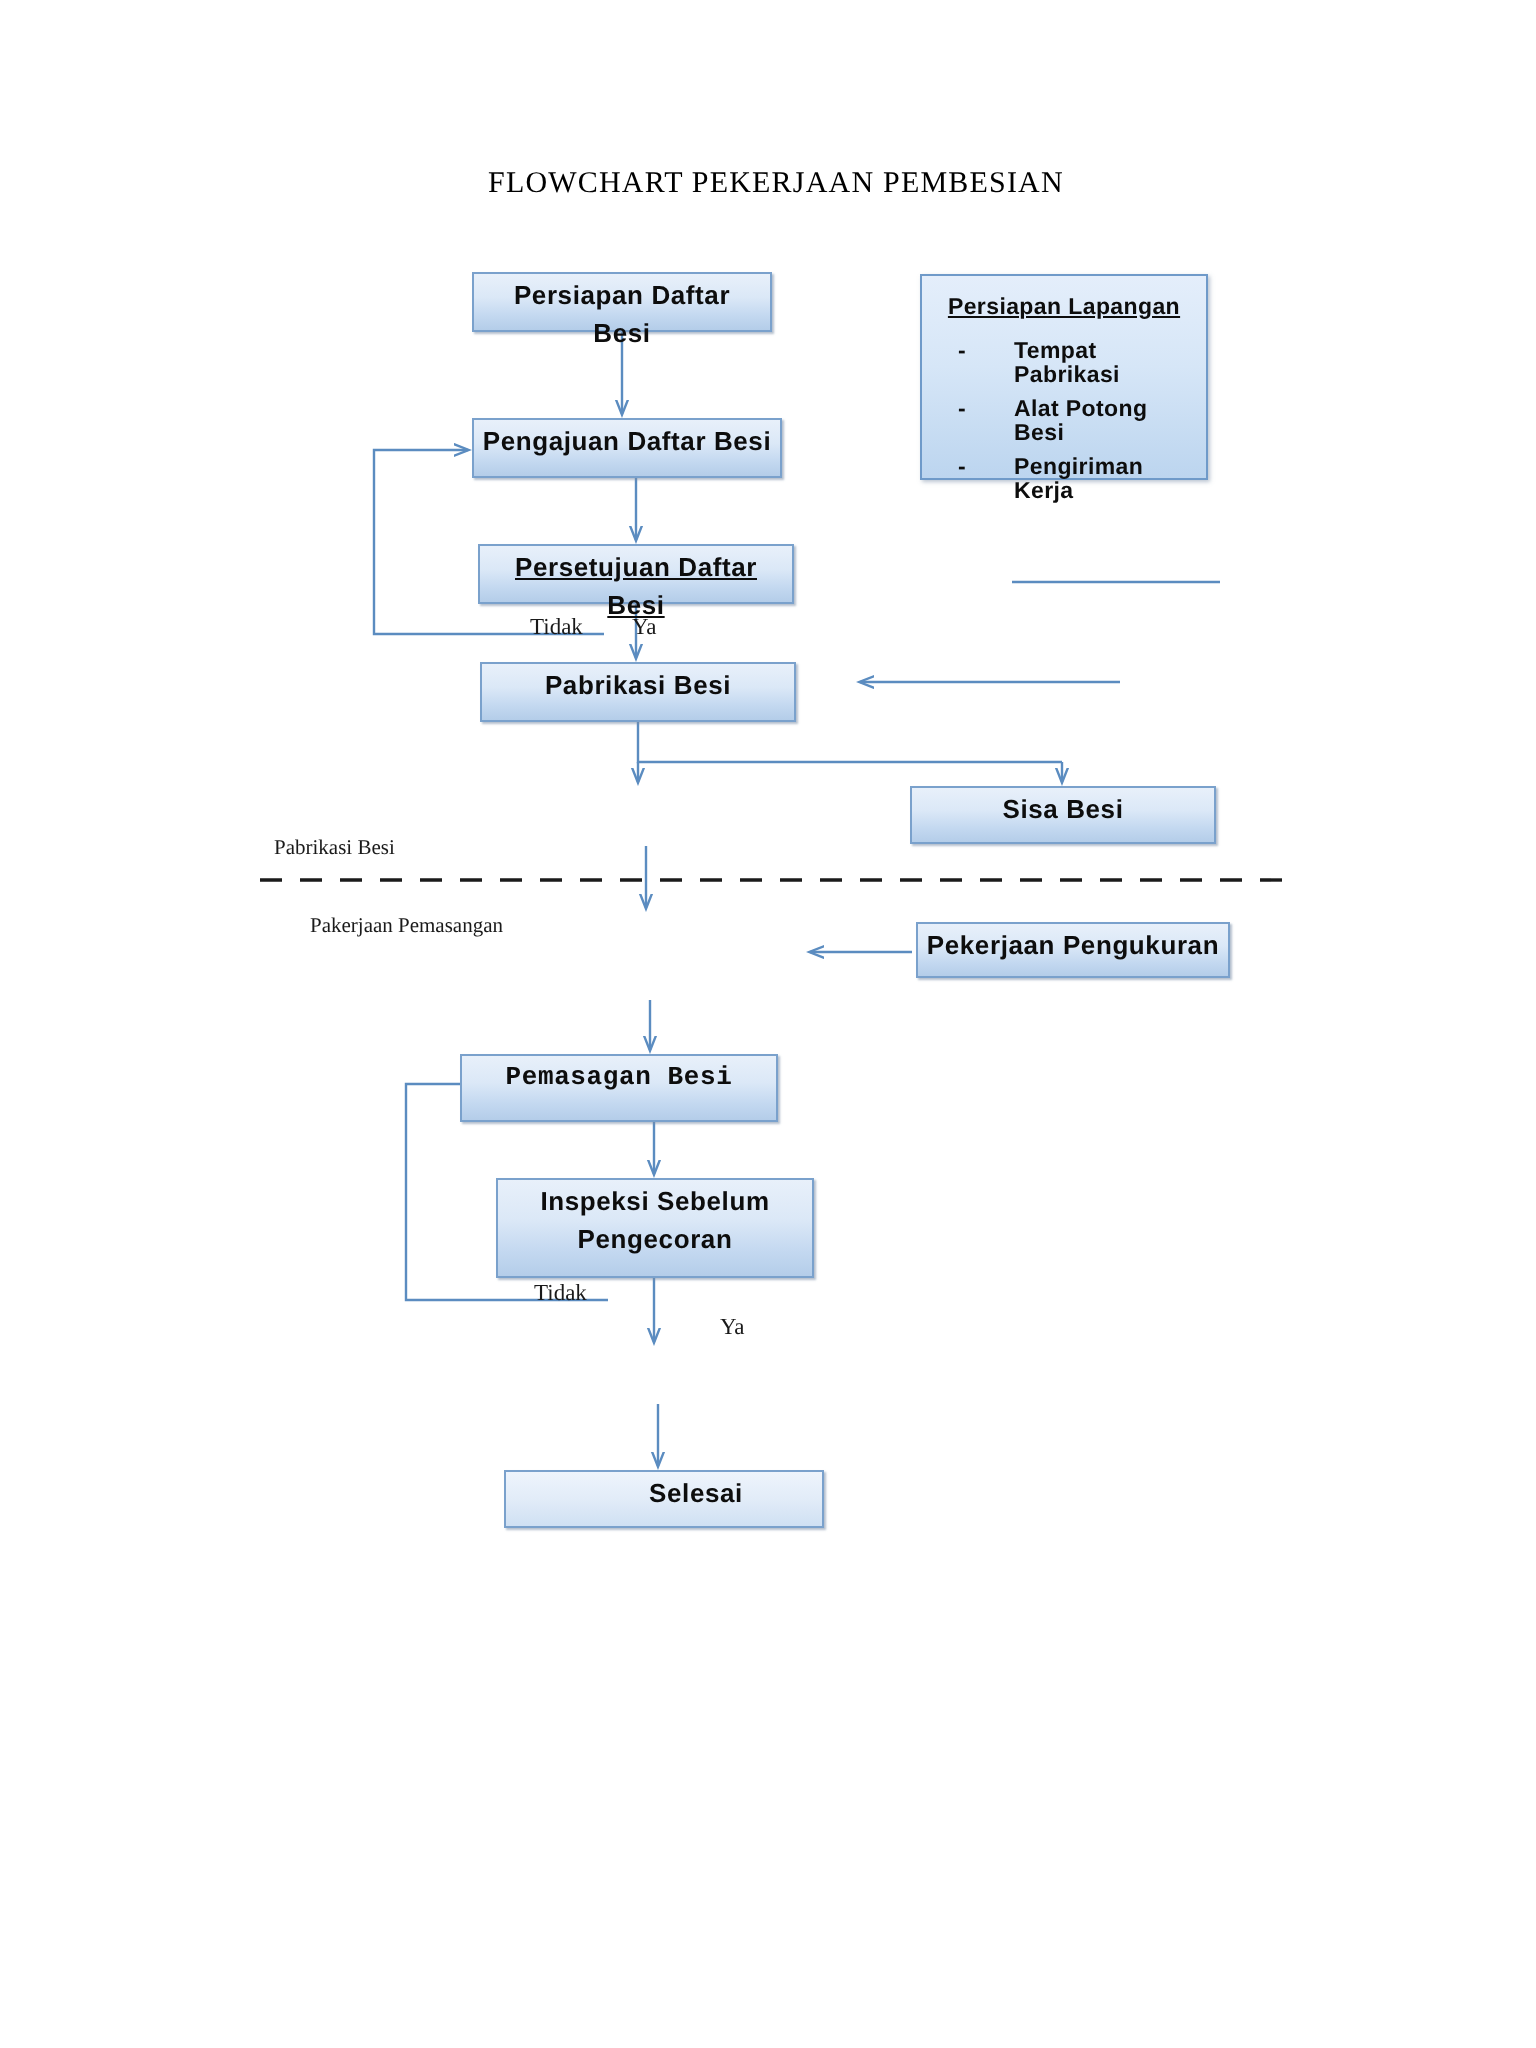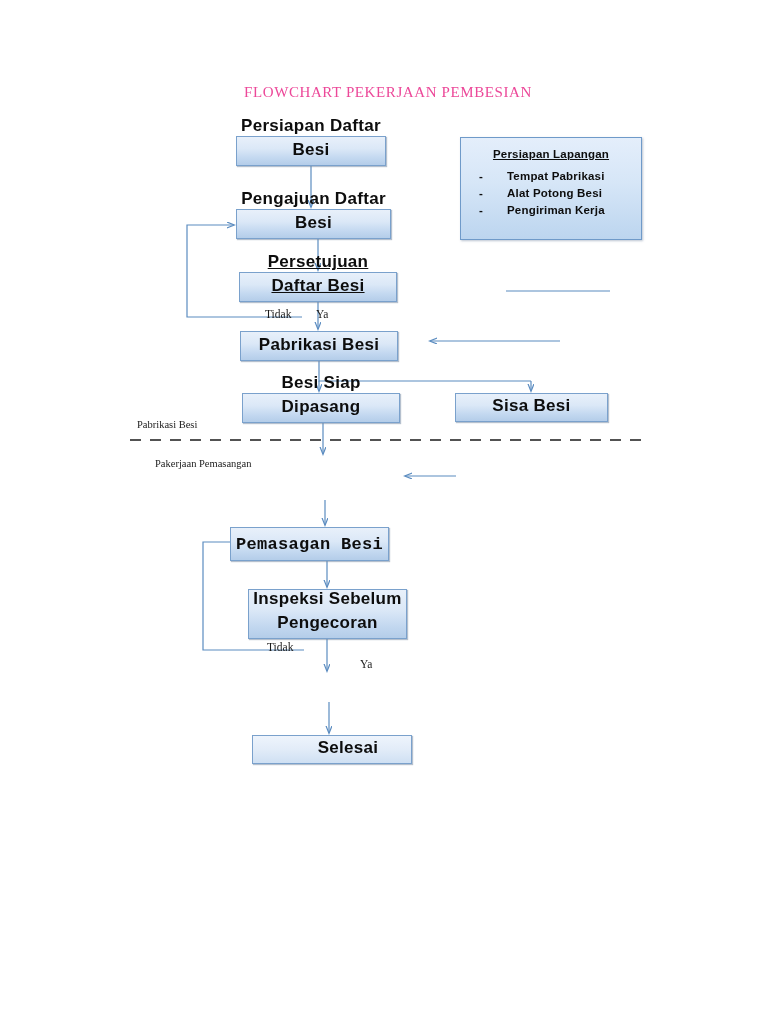--- a/index.html
+++ b/index.html
@@ -27,37 +27,37 @@
     height: 1024px;
     pointer-events: none;
   }
   .title {
     position: absolute;
     left: 244px;
     top: 84px;
     font-family: "Liberation Serif", serif;
     font-size: 15px;
     letter-spacing: 0.6px;
-    color: #ec4899;
+    color: #000000;
     white-space: nowrap;
   }
   .node {
     position: absolute;
     box-sizing: border-box;
     border: 1px solid #7aa1cc;
     background: linear-gradient(to bottom, #e8f0fa 0%, #dbe8f7 42%, #c3d8f0 75%, #b4cde9 100%);
     box-shadow: 1px 1px 1px rgba(120,140,165,0.55);
     display: flex;
-    align-items: flex-end;
+    align-items: flex-start;
     justify-content: center;
     text-align: center;
     color: #0d0d0d;
     font-family: "Liberation Sans", sans-serif;
     font-weight: bold;
-    font-size: 17px;
+    font-size: 13px;
     letter-spacing: 0.3px;
     line-height: 1.45;
     padding: 2px 4px;
   }
   .node.light {
     background: linear-gradient(to bottom, #eef4fc 0%, #e2ecf8 50%, #cfe0f3 100%);
   }
   .node .label { display: block; }
   .panel {
     position: absolute;
@@ -158,44 +158,44 @@
   </div>
 
   <div class="node" style="left:239px; top:272px; width:158px; height:30px;text-decoration:underline;">
     <span class="label">Persetujuan Daftar Besi</span>
   </div>
 
   <div class="node" style="left:240px; top:331px; width:158px; height:30px;">
     <span class="label">Pabrikasi Besi</span>
   </div>
 
-  <div class="node" style="left:242px; top:393px; width:158px; height:30px;">
-    <span class="label">Besi Siap Dipasang</span>
-  </div>
 
   <div class="node" style="left:455px; top:393px; width:153px; height:29px;">
     <span class="label">Sisa Besi</span>
   </div>
 
 
+  <div class="node" style="left:458px; top:461px; width:157px; height:28px;">
+    <span class="label">Pekerjaan Pengukuran</span>
+  </div>
 
   <div class="node" style="left:230px; top:527px; width:159px; height:34px;font-family:Liberation Mono, monospace;">
     <span class="label">Pemasagan Besi</span>
   </div>
 
   <div class="node" style="left:248px; top:589px; width:159px; height:50px;">
     <span class="label">Inspeksi Sebelum Pengecoran</span>
   </div>
 
 
   <div class="node light" style="left:252px; top:735px; width:160px; height:29px;padding-left:36px;">
     <span class="label">Selesai</span>
   </div>
 
-  <div class="panel" style="left:460px; top:137px; width:182px; height:103px;">
+  <div class="panel" style="left:460px; top:137px; width:144px; height:103px;">
     <div class="panel-title">Persiapan Lapangan</div>
     <div class="panel-item">
       <span class="dash">-</span>
       <span>Tempat Pabrikasi</span>
     </div>
     <div class="panel-item">
       <span class="dash">-</span>
       <span>Alat Potong Besi</span>
     </div>
     <div class="panel-item">

